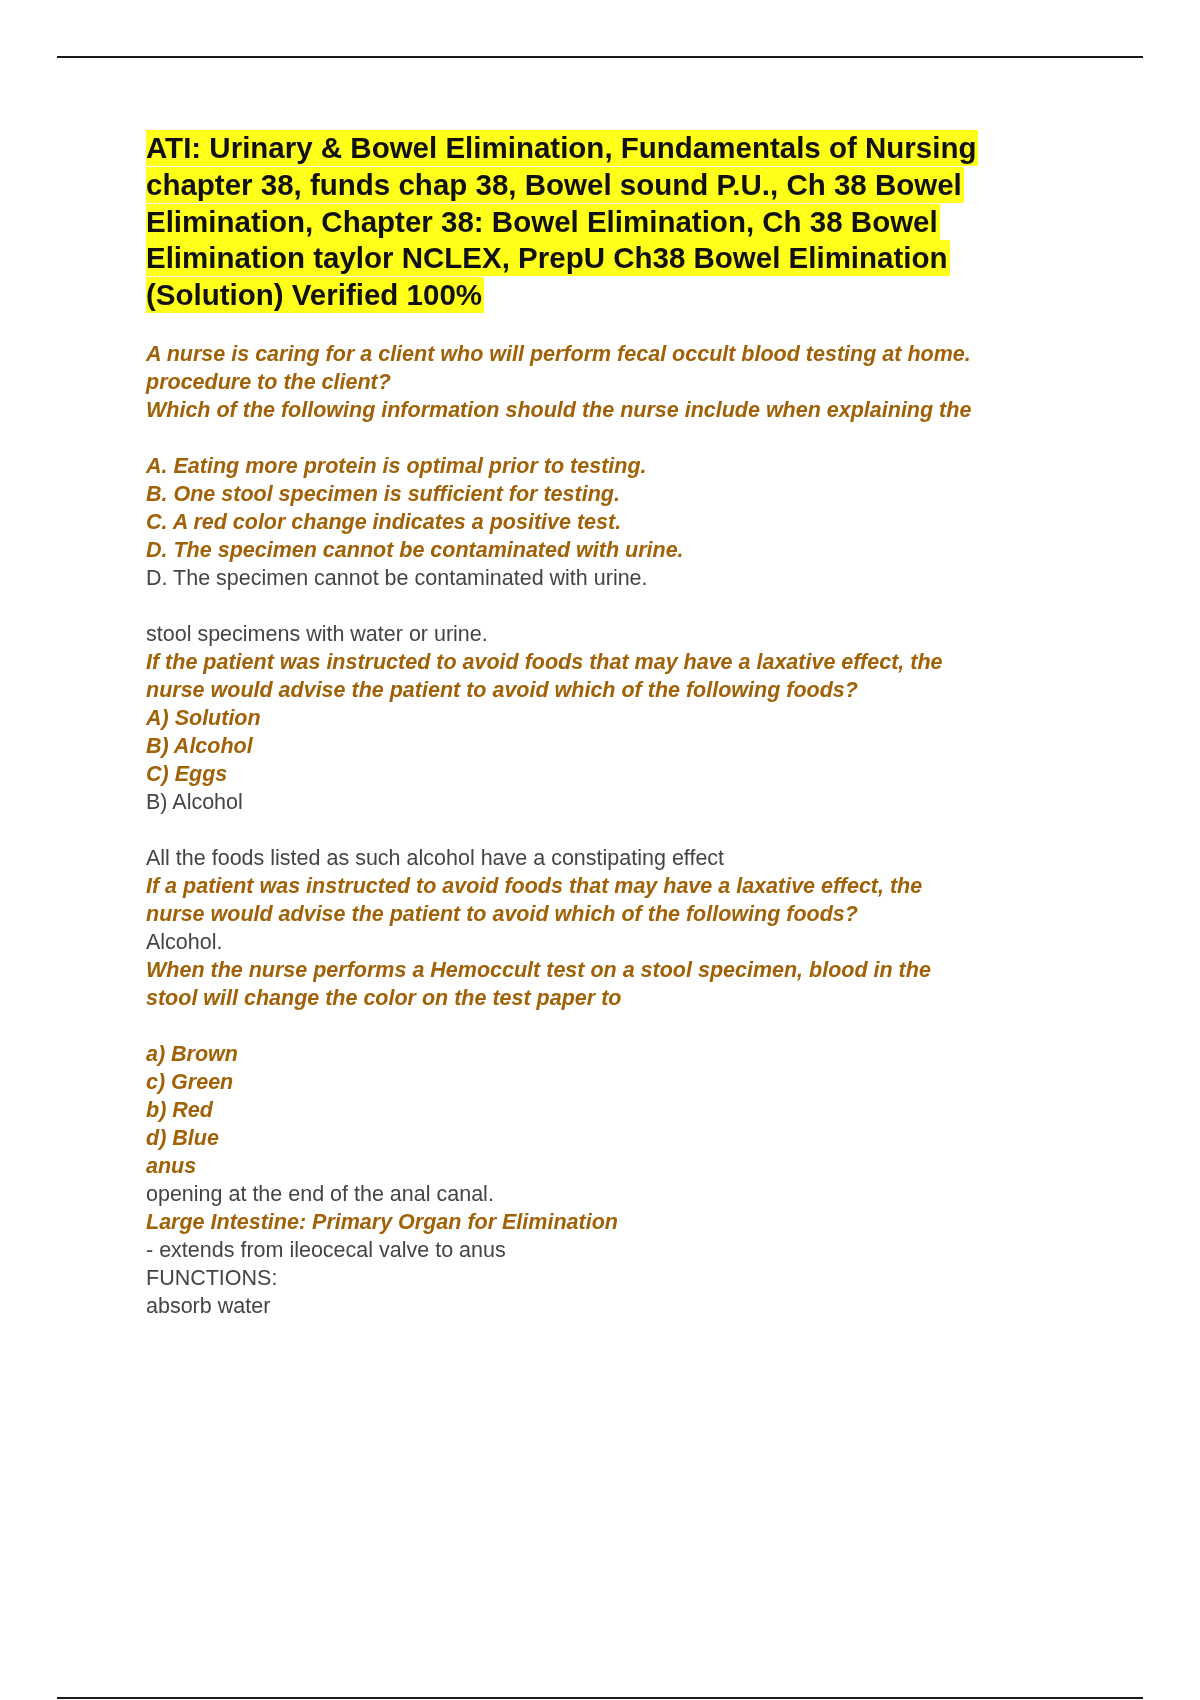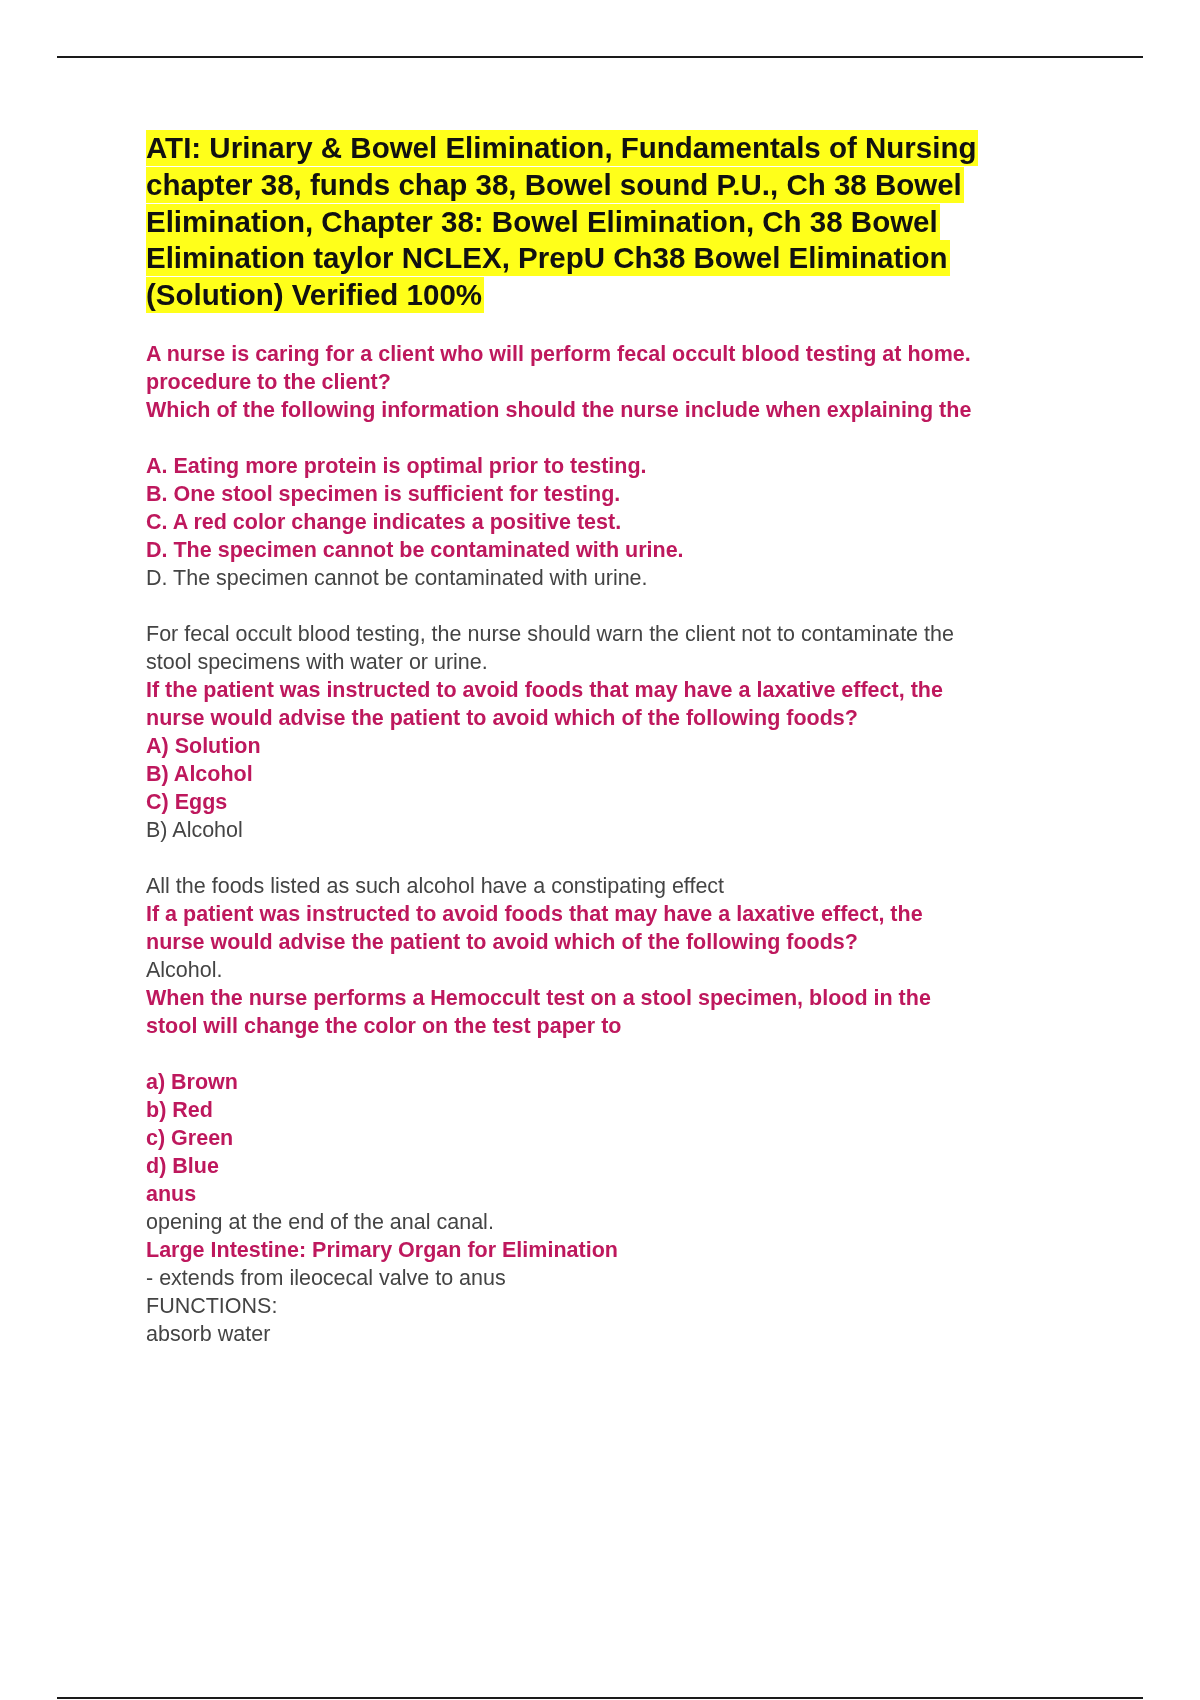--- a/index.html
+++ b/index.html
@@ -4,21 +4,21 @@
 <style>
   html, body { margin: 0; padding: 0; background: #ffffff; }
   body { width: 1200px; height: 1700px; position: relative; overflow: hidden; font-family: "Liberation Sans", sans-serif; color: #2b2b2b; }
   .rule { position: absolute; left: 57px; width: 1086px; height: 2px; background: #1a1a1a; }
   .rule.top { top: 56px; }
   .rule.bottom { top: 1697px; }
   .content { position: absolute; left: 146px; top: 130px; width: 940px; }
   .title { font-size: 29.5px; font-weight: bold; line-height: 36.8px; color: #111; margin: 0 0 26px 0; }
   .title span.hl { background: #ffff1a; box-decoration-break: clone; -webkit-box-decoration-break: clone; padding: 1px 2px 2px 0; }
   .line { font-size: 21.5px; line-height: 28px; white-space: pre-wrap; }
-  .q { font-weight: bold; color: #be185d; }
+  .q { font-weight: bold; color: #a16207; font-style: italic; }
   .a { font-weight: normal; color: #444; }
   .gap { height: 28px; }
 </style>
 </head>
 <body>
 
 <div class="rule top"></div>
 
 <div class="content">
 
@@ -30,21 +30,20 @@
     <div class="line q">A nurse is caring for a client who will perform fecal occult blood testing at home.</div>
     <div class="line q">procedure to the client?</div>
     <div class="line q">Which of the following information should the nurse include when explaining the</div>
     <div class="gap"></div>
     <div class="line q">A. Eating more protein is optimal prior to testing.</div>
     <div class="line q">B. One stool specimen is sufficient for testing.</div>
     <div class="line q">C. A red color change indicates a positive test.</div>
     <div class="line q">D. The specimen cannot be contaminated with urine.</div>
     <div class="line a">D. The specimen cannot be contaminated with urine.</div>
     <div class="gap"></div>
-    <div class="line a">For fecal occult blood testing, the nurse should warn the client not to contaminate the</div>
     <div class="line a">stool specimens with water or urine.</div>
   </div>
 
   <div>
     <div class="line q">If the patient was instructed to avoid foods that may have a laxative effect, the</div>
     <div class="line q">nurse would advise the patient to avoid which of the following foods?</div>
     <div class="line q">A) Solution</div>
     <div class="line q">B) Alcohol</div>
     <div class="line q">C) Eggs</div>
     <div class="line a">B) Alcohol</div>
@@ -56,22 +55,22 @@
     <div class="line q">If a patient was instructed to avoid foods that may have a laxative effect, the</div>
     <div class="line q">nurse would advise the patient to avoid which of the following foods?</div>
     <div class="line a">Alcohol.</div>
   </div>
 
   <div>
     <div class="line q">When the nurse performs a Hemoccult test on a stool specimen, blood in the</div>
     <div class="line q">stool will change the color on the test paper to</div>
     <div class="gap"></div>
     <div class="line q">a) Brown</div>
+    <div class="line q">c) Green</div>
     <div class="line q">b) Red</div>
-    <div class="line q">c) Green</div>
     <div class="line q">d) Blue</div>
   </div>
 
   <div>
     <div class="line q">anus</div>
     <div class="line a">opening at the end of the anal canal.</div>
   </div>
 
   <div>
     <div class="line q">Large Intestine: Primary Organ for Elimination</div>

